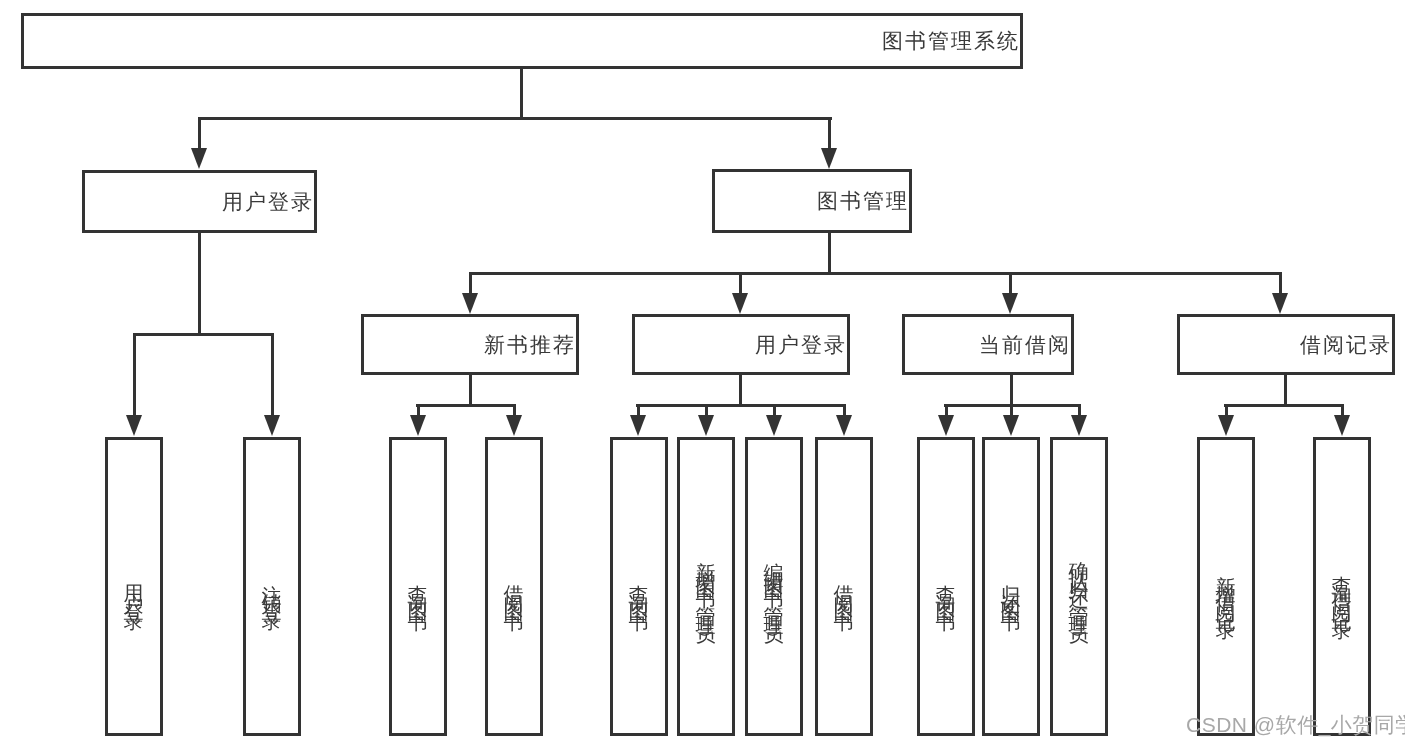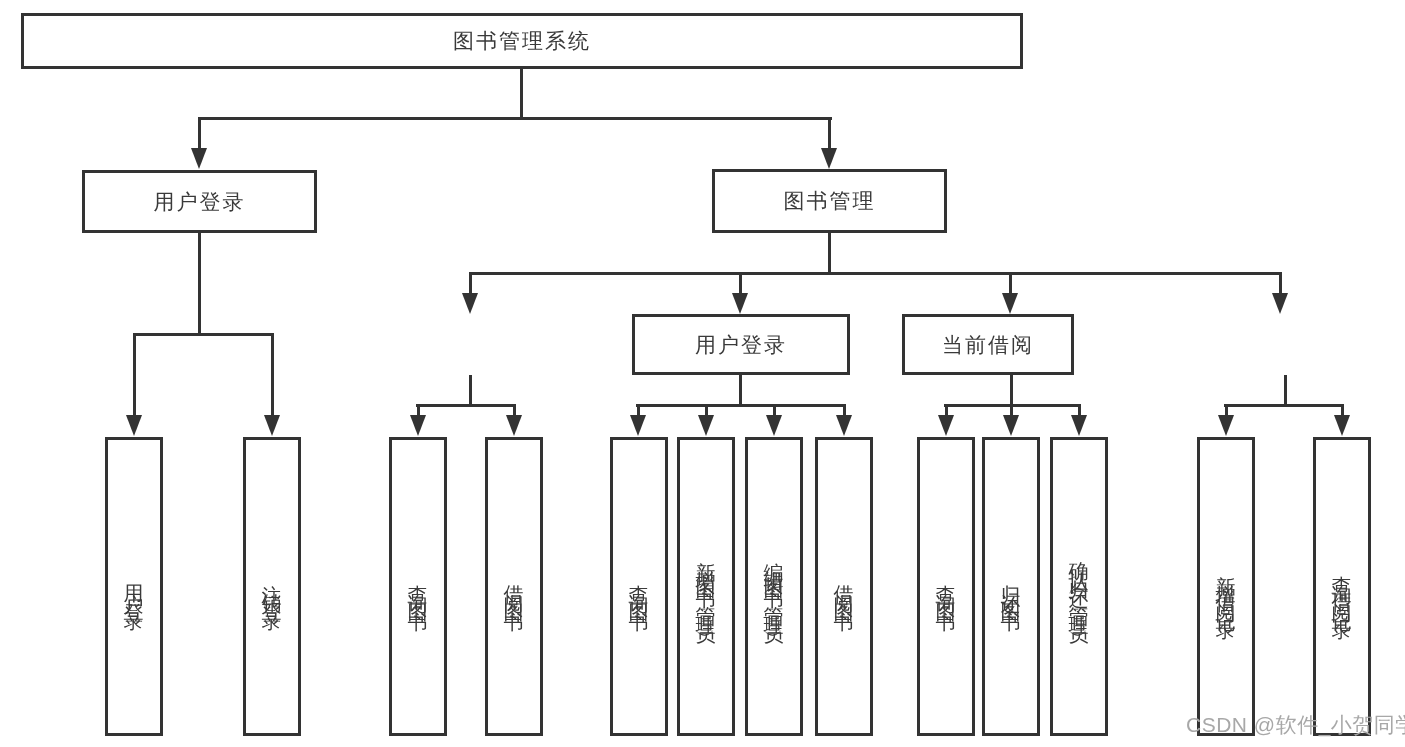--- a/index.html
+++ b/index.html
@@ -3,21 +3,21 @@
 <meta charset="utf-8">
 <style>
   html,body{margin:0;padding:0;background:#ffffff;}
   .canvas{
     position:relative;width:1405px;height:747px;background:#ffffff;overflow:hidden;
     font-family:"Liberation Sans","DejaVu Sans",sans-serif;
   }
   
   .node{
     position:absolute;box-sizing:border-box;background:#ffffff;
-    border:3px solid #333333;display:flex;align-items:center;justify-content:center;
+    border:3px solid #333333;display:flex;align-items:center;justify-content:flex-end;
   }
   .node span{font-size:21px;color:#3a3a3a;letter-spacing:2px;white-space:nowrap;}
   
   .leaf{
     position:absolute;box-sizing:border-box;background:#ffffff;
     border:3px solid #333333;display:flex;align-items:center;justify-content:center;
     width:58px;height:299px;top:437px;
   }
   .leaf span{
     writing-mode:vertical-lr;text-orientation:mixed;
@@ -41,29 +41,35 @@
 
 <div class="canvas">
 
   <div class="node" style="left:21px;top:13px;width:1002px;height:56px">
     <span>图书管理系统</span>
   </div>
 
   <div class="node" style="left:82px;top:170px;width:235px;height:63px">
     <span>用户登录</span>
   </div>
-  <div class="node" style="left:712px;top:169px;width:235px;height:64px">
+  <div class="node" style="left:712px;top:169px;width:200px;height:64px">
     <span>图书管理</span>
   </div>
 
+  <div class="node" style="left:361px;top:314px;width:218px;height:61px">
+    <span>新书推荐</span>
+  </div>
   <div class="node" style="left:632px;top:314px;width:218px;height:61px">
     <span>用户登录</span>
   </div>
   <div class="node" style="left:902px;top:314px;width:172px;height:61px">
     <span>当前借阅</span>
+  </div>
+  <div class="node" style="left:1177px;top:314px;width:218px;height:61px">
+    <span>借阅记录</span>
   </div>
 
   <div class="leaf" style="left:105px">
     <span>用户登录</span>
   </div>
   <div class="leaf" style="left:243px">
     <span>注销登录</span>
   </div>
 
   <div class="leaf" style="left:389px">

